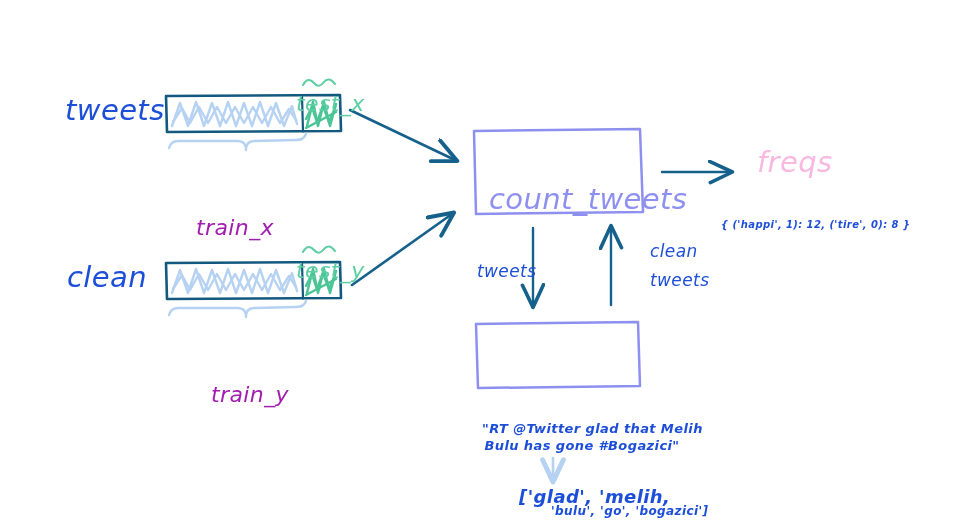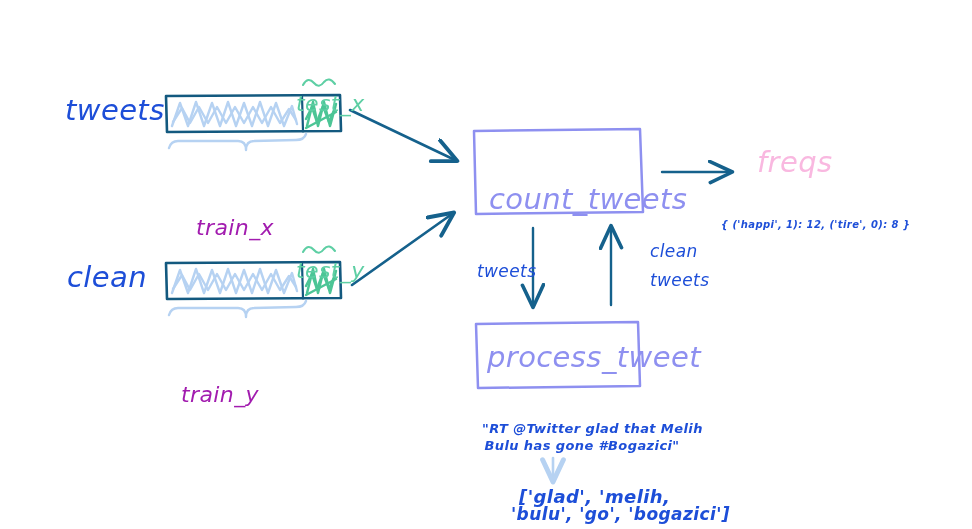--- a/index.html
+++ b/index.html
@@ -141,38 +141,37 @@
   <div class="lbl big-hand ink-dark" style="left:38px; top:94px;">tweets</div>
 
   <div class="lbl big-hand ink-dark" style="left:40px; top:261px;">clean</div>
 
   <div class="lbl mid-hand ink-green" style="left:296px; top:44px;">test_x</div>
 
   <div class="lbl mid-hand ink-light" style="left:196px; top:168px;">train_x</div>
 
   <div class="lbl mid-hand ink-green" style="left:296px; top:211px;text-align:right;">test_y</div>
 
-  <div class="lbl mid-hand ink-light" style="left:181px; top:335px;">train_y</div>
+  <div class="lbl mid-hand ink-light" style="left:211px; top:335px;">train_y</div>
 
   <div class="lbl big-hand ink-purple" style="left:489px; top:168px;margin-top:15px;">count_tweets</div>
 
-  <div class="lbl big-hand ink-purple" style="left:487px; top:341px;">process_tweet</div>
 
   <div class="lbl arrowlabel ink-dark" style="left:450px; top:262px;">tweets</div>
 
   <div class="lbl arrowlabel ink-dark" style="left:623px; top:242px;">clean</div>
 
   <div class="lbl arrowlabel ink-dark" style="left:623px; top:271px;">tweets</div>
 
   <div class="lbl big-hand ink-pink" style="left:757px; top:146px;">freqs</div>
 
 
   <div class="lbl tiny-hand ink-dark" style="left:694px; top:219px; font-size:10px;">{ ('happi', 1): 12, ('tire', 0): 8 }</div>
 
   <div class="lbl tiny-hand ink-dark center" style="left:455px; top:422px; width:200px;">"RT @Twitter glad that Melih</div>
 
   <div class="lbl tiny-hand ink-dark center" style="left:455px; top:439px; width:200px;">Bulu has gone #Bogazici"</div>
 
   <div class="lbl tiny-hand ink-dark" style="left:492px; top:487px; font-size:18px;">['glad', 'melih,</div>
 
-  <div class="lbl tiny-hand ink-dark" style="left:484px; top:505px; font-size:17px;">'bulu', 'go', 'bogazici']</div>
+  <div class="lbl tiny-hand ink-dark" style="left:524px; top:505px; font-size:12px;">'bulu', 'go', 'bogazici']</div>
 
 </div>
 
 </body></html>

